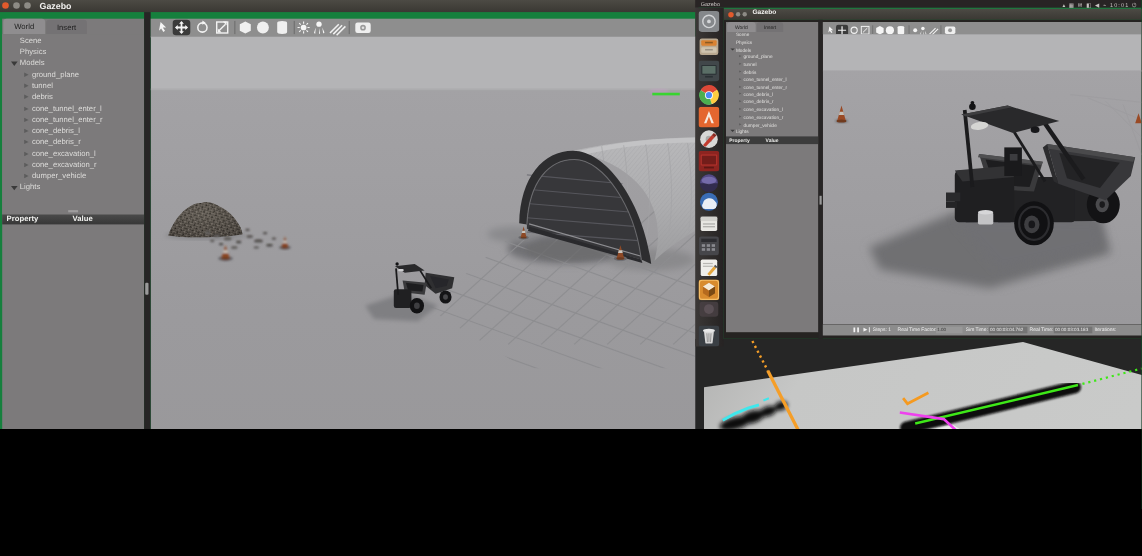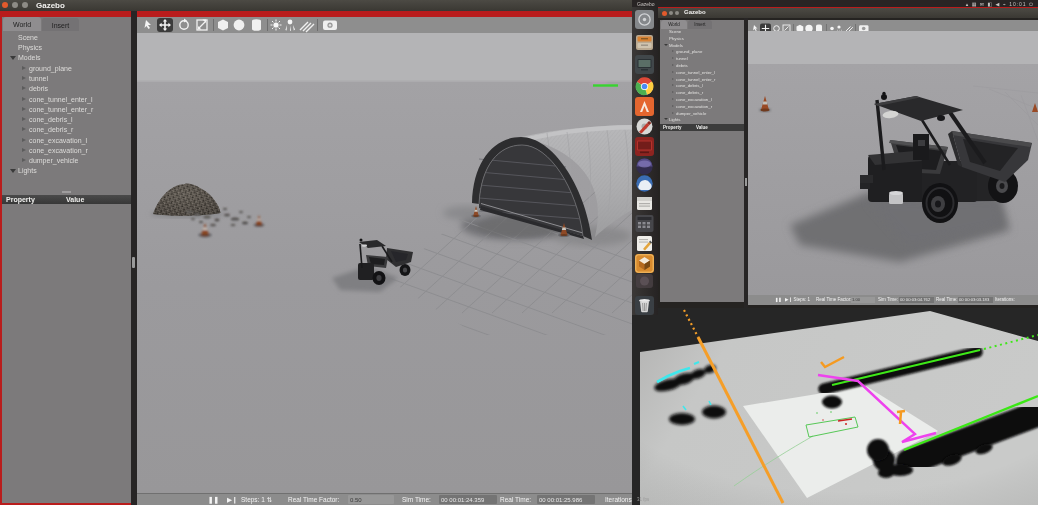--- a/index.html
+++ b/index.html
@@ -1,16 +1,16 @@
 <!DOCTYPE html>
 <html><head>
 <meta charset="utf-8">
 <style>
 html,body{margin:0;padding:0;background:#000;}
-#root{-webkit-font-smoothing:antialiased;position:relative;width:1038px;height:505px;overflow:hidden;background:#b91c1c;font-family:"Liberation Sans",sans-serif;}
+#root{-webkit-font-smoothing:antialiased;position:relative;width:1038px;height:390px;overflow:hidden;background:#15803d;font-family:"Liberation Sans",sans-serif;}
 .abs{position:absolute;}
 
 #lt{left:0;top:0;width:635px;height:11px;background:linear-gradient(#4c4a44,#3a3833);}
 #lt .dot{position:absolute;top:2px;width:6px;height:6px;border-radius:50%;}
 #ltxt{left:36px;top:1px;font-size:8px;font-weight:bold;color:#f2f1ef;}
 #lpanel{left:2px;top:17px;width:129px;height:486px;background:#7c7a7b;}
 .tab{position:absolute;top:0;height:14px;font-size:7px;color:#1f1f1f;text-align:center;line-height:15px;border-radius:3px 3px 0 0;}
 #ltree{position:absolute;left:0;top:14px;width:129px;height:164px;background:#7c7a7b;font-size:7px;color:#dddcda;}
 .ti{position:absolute;white-space:nowrap;}
 #lprop{position:absolute;left:0;top:178px;width:129px;height:9px;background:linear-gradient(#4a4a4a,#373737);color:#f0f0ee;font-size:7px;font-weight:bold;}

